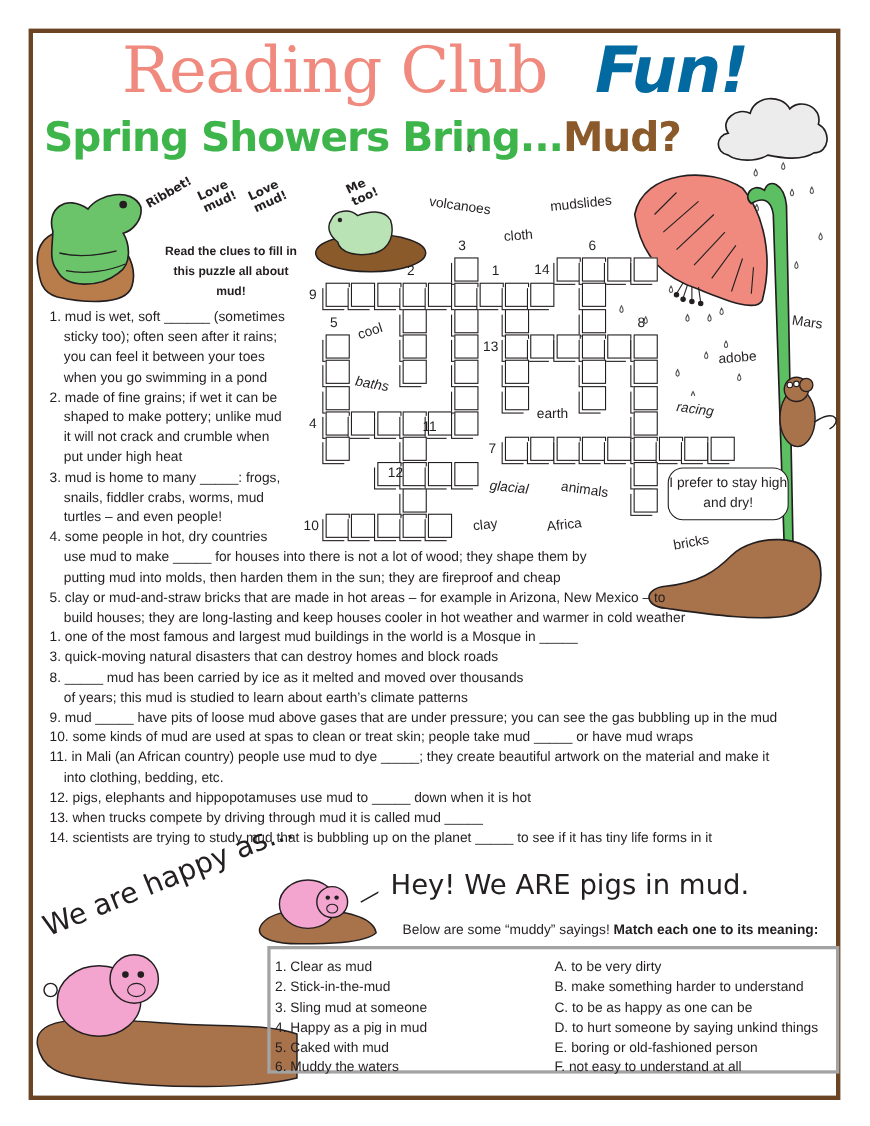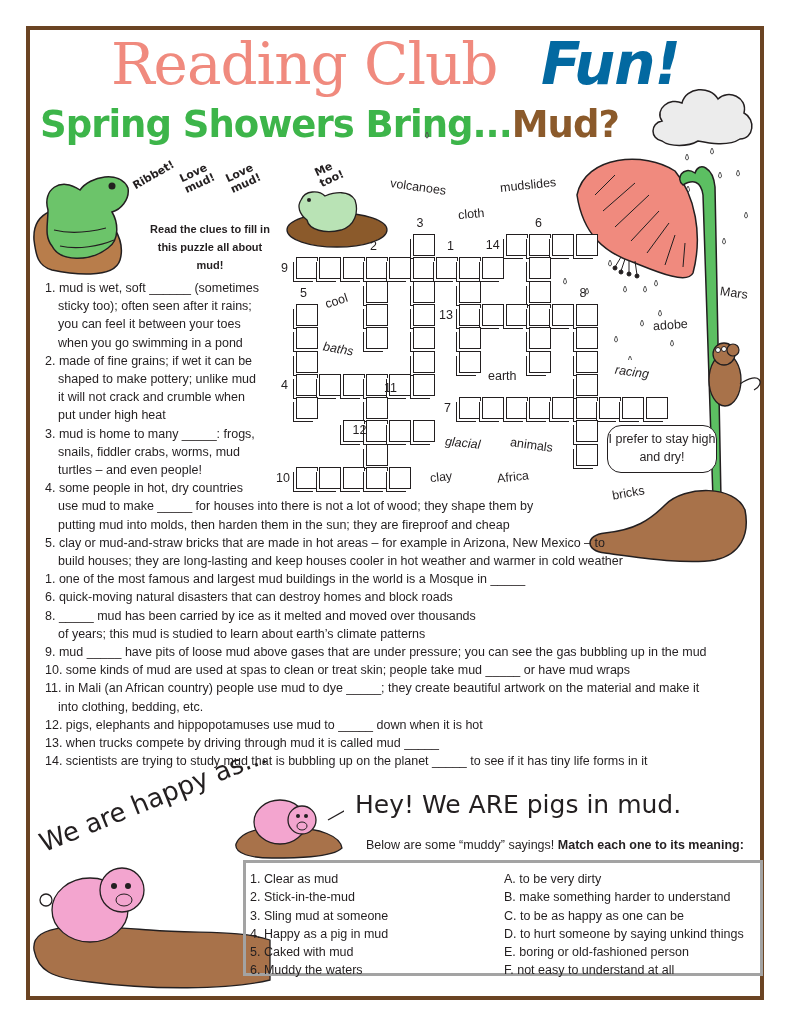--- a/index.html
+++ b/index.html
@@ -233,21 +233,21 @@
     <div class="clue"><span class="ind">put under high heat</span></div>
     <div class="clue">3. mud is home to many _____:  frogs,</div>
     <div class="clue"><span class="ind">snails, fiddler crabs, worms, mud</span></div>
     <div class="clue"><span class="ind">turtles – and even people!</span></div>
     <div class="clue">4. some people in hot, dry countries</div>
     <div class="clue"><span class="ind">use mud to make _____ for houses into there is not a lot of wood; they shape them by</span></div>
     <div class="clue"><span class="ind">putting mud into molds, then harden them in the sun; they are fireproof and cheap</span></div>
     <div class="clue">5. clay or mud-and-straw bricks that are made in hot areas – for example in Arizona, New Mexico – to</div>
     <div class="clue"><span class="ind">build houses; they are long-lasting and keep houses cooler in hot weather and warmer in cold weather</span></div>
     <div class="clue">1. one of the most famous and largest mud buildings in the world is a Mosque in _____</div>
-    <div class="clue">6. quick-moving natural disasters that can destroy homes and block roads</div>
+    <div class="clue">3. quick-moving natural disasters that can destroy homes and block roads</div>
     <div class="clue">8. _____ mud has been carried by ice as it melted and moved over thousands</div>
     <div class="clue"><span class="ind">of years; this mud is studied to learn about earth’s climate patterns</span></div>
     <div class="clue">9. mud _____ have pits of loose mud above gases that are under pressure; you can see the gas bubbling up in the mud</div>
     <div class="clue">10. some kinds of mud are used at spas to clean or treat skin; people take mud _____ or have mud wraps</div>
     <div class="clue">11. in Mali (an African country) people use mud to dye _____; they create beautiful artwork on the material and make it</div>
     <div class="clue"><span class="ind">into clothing, bedding, etc.</span></div>
     <div class="clue">12. pigs, elephants and hippopotamuses use mud to _____ down when it is hot</div>
     <div class="clue">13. when trucks compete by driving through mud it is called mud _____</div>
     <div class="clue">14. scientists are trying to study mud that is bubbling up on the planet _____ to see if it has tiny life forms in it</div>
   </div>

